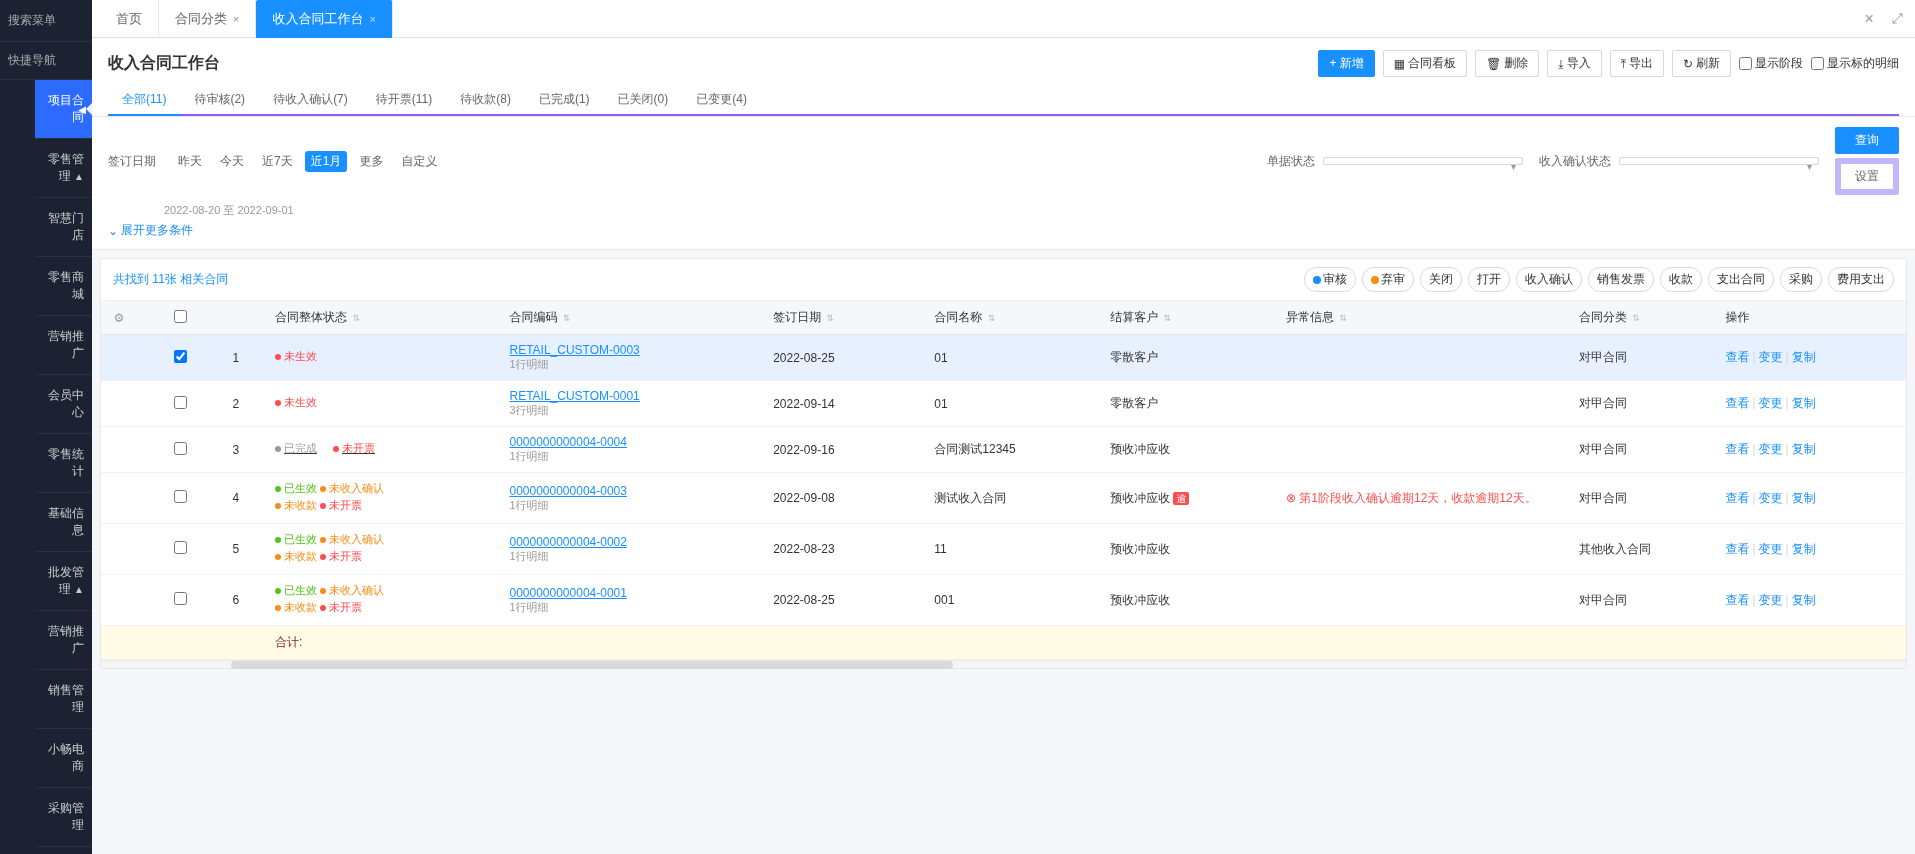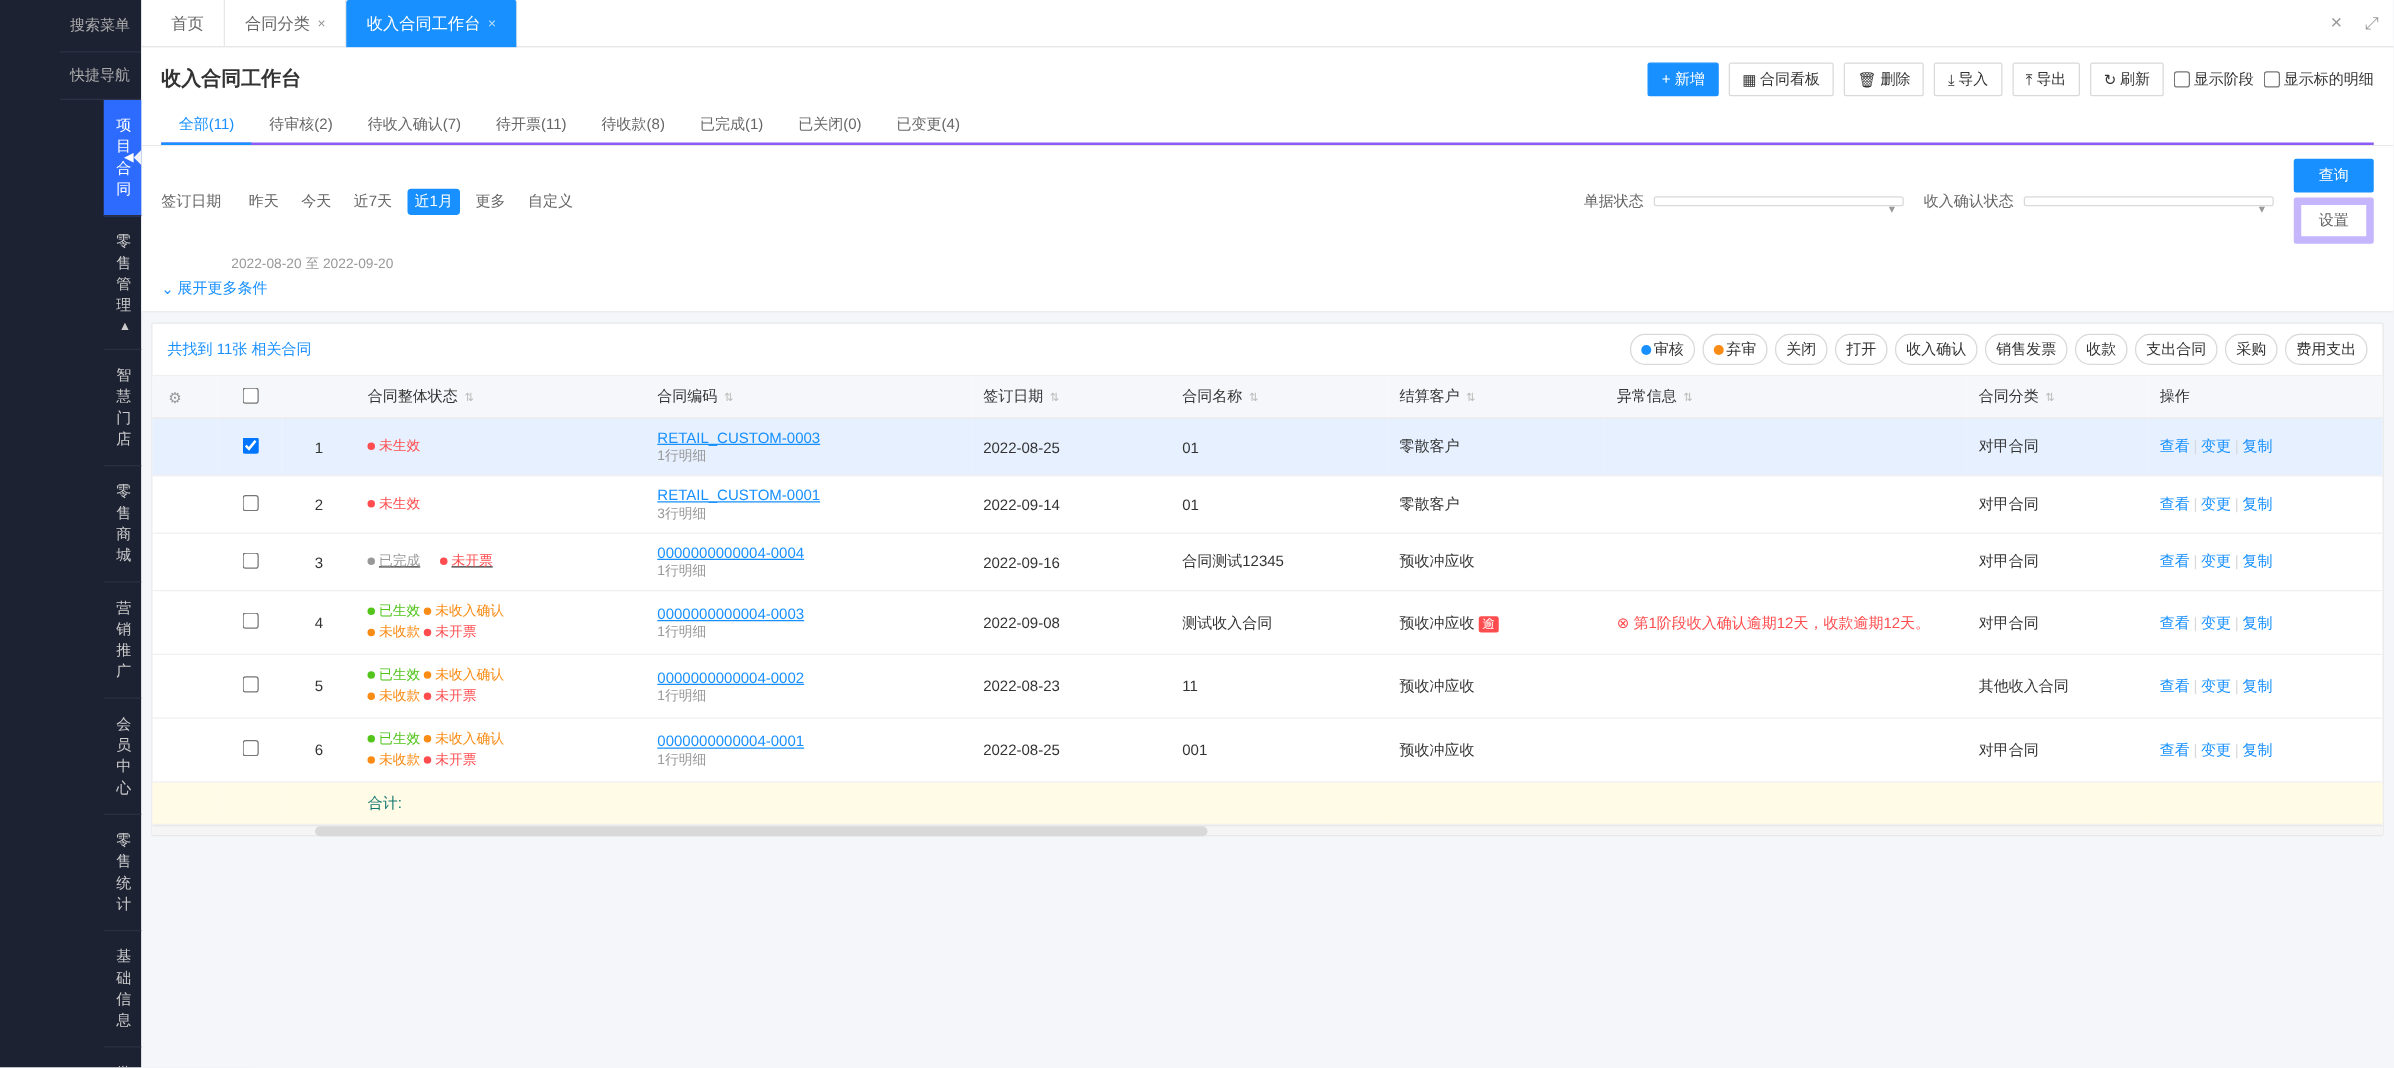--- a/index.html
+++ b/index.html
@@ -1,19 +1,19 @@
 <!DOCTYPE html>
 <html><head>
   <meta charset="utf-8">
   <style>
     * { box-sizing: border-box; margin: 0; padding: 0; }
     body { font-family: 'Microsoft YaHei', Arial, sans-serif; font-size: 12px; background: #f0f2f5; color: #333; display: flex; height: 854px; overflow: hidden; }
 
     
-    .sidebar { width: 113px; background: #1d2233; display: flex; flex-direction: column; height: 100%; color: #fff; flex-shrink: 0; padding-left: 48px; }
+    .sidebar { width: 92px; background: #1d2233; display: flex; flex-direction: column; height: 100%; color: #fff; flex-shrink: 0; }
     .sidebar-search { padding: 12px 8px; font-size: 12px; color: #aaa; cursor: pointer; border-bottom: 1px solid #2d3347; }
     .sidebar-nav { padding: 10px 8px; font-size: 12px; color: #aaa; cursor: pointer; border-bottom: 1px solid #2d3347; }
     .sidebar-item { padding: 12px 8px; font-size: 12px; color: #ccc; cursor: pointer; text-align: right; position: relative; border-bottom: 1px solid #2a2f42; margin-left: 35px; }
     .sidebar-item.active { background: #2d6bff; color: #fff; }
     .sidebar-item.active::after { content: ''; position: absolute; right: 0; top: 50%; transform: translateY(-50%); border: 6px solid transparent; border-right: 6px solid #f0f2f5; }
     .sidebar-bottom { margin-top: auto; padding: 12px 8px; text-align: center; color: #aaa; border-top: 1px solid #2d3347; }
 
     
     .main { flex: 1; display: flex; flex-direction: column; overflow: hidden; }
 
@@ -102,21 +102,21 @@
 
     
     .table-footer { padding: 8px 12px; display: flex; align-items: center; justify-content: flex-end; gap: 8px; border-top: 1px solid #f0f0f0; font-size: 12px; color: #666; }
     .pagination-btn { padding: 2px 6px; border: 1px solid #d9d9d9; background: #fff; border-radius: 2px; cursor: pointer; font-size: 12px; color: #666; }
     .pagination-input { width: 36px; border: 1px solid #d9d9d9; border-radius: 2px; padding: 2px 4px; text-align: center; font-size: 12px; }
     .page-size-select { border: 1px solid #d9d9d9; border-radius: 2px; padding: 2px 18px 2px 6px; font-size: 12px; background: #fff; cursor: pointer; }
     .total-info { color: #999; }
     .scrollbar-area { height: 8px; background: #f5f5f5; border-top: 1px solid #e8e8e8; }
     .scrollbar-thumb { height: 8px; width: 40%; background: #d9d9d9; border-radius: 4px; margin-left: 130px; }
 
-    .sum-row td { background: #fffbe6; font-weight: 500; color: #0f766e; }
+    .sum-row td { background: #fffbe6; font-weight: 500; color: #7f1d1d; }
 
     .sort-arrow { font-size: 9px; color: #bbb; margin-left: 2px; }
   </style>
 </head>
 <body>
 
 <div class="sidebar">
   <div class="sidebar-search">搜索菜单</div>
   <div class="sidebar-nav">快捷导航</div>
   <div class="sidebar-item active">
@@ -234,21 +234,21 @@
           <div class="filter-select">
             <span class="filter-label">收入确认状态</span>
             <div class="filter-select-box" style="min-width:200px;"></div>
           </div>
           <div style="display:flex; flex-direction:column; gap:4px;">
             <button class="query-btn">查询</button>
             <button class="set-btn">设置</button>
           </div>
         </div>
       </div>
-      <div class="filter-date" style="margin-left: 56px; margin-bottom:4px;">2022-08-20 至 2022-09-20</div>
+      <div class="filter-date" style="margin-left: 56px; margin-bottom:4px;">2022-08-20 至 2022-09-01</div>
       <div style="text-align:center;">
         <span class="expand-btn">
           <span>⌄</span>
           <span>展开更多条件</span>
         </span>
       </div>
     </div>
 
     <div class="table-area">
       <div class="table-toolbar">

